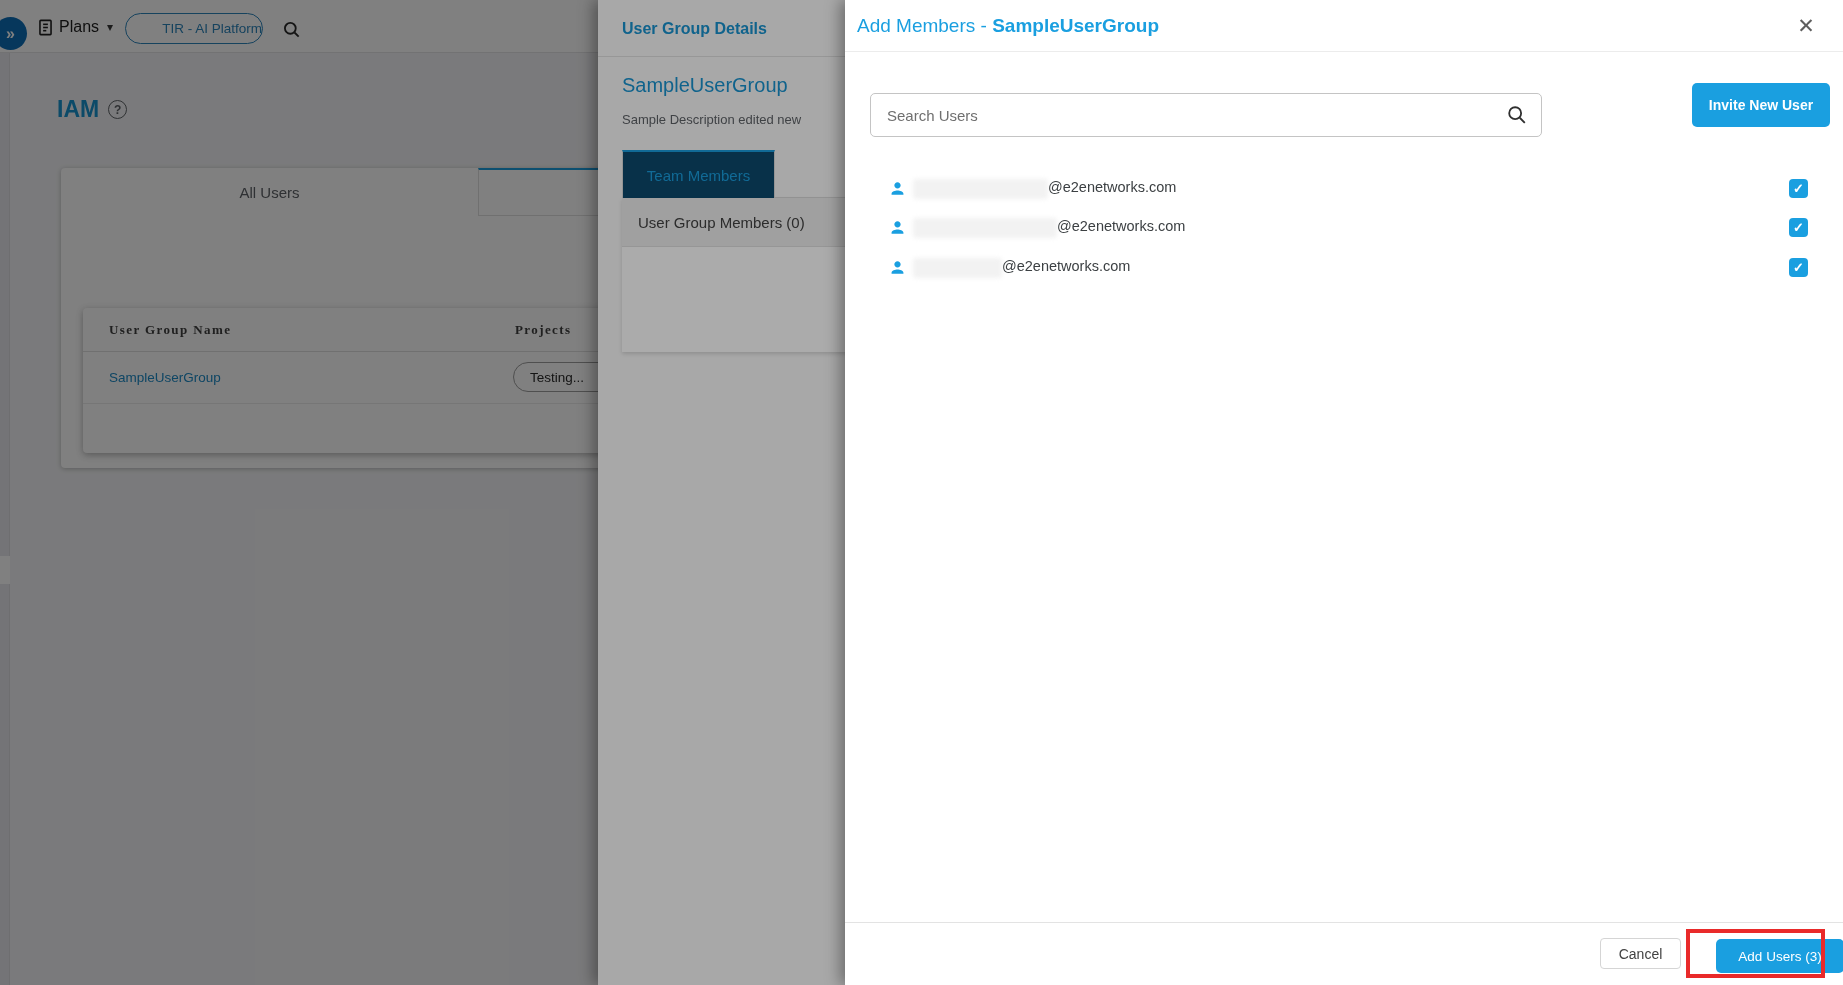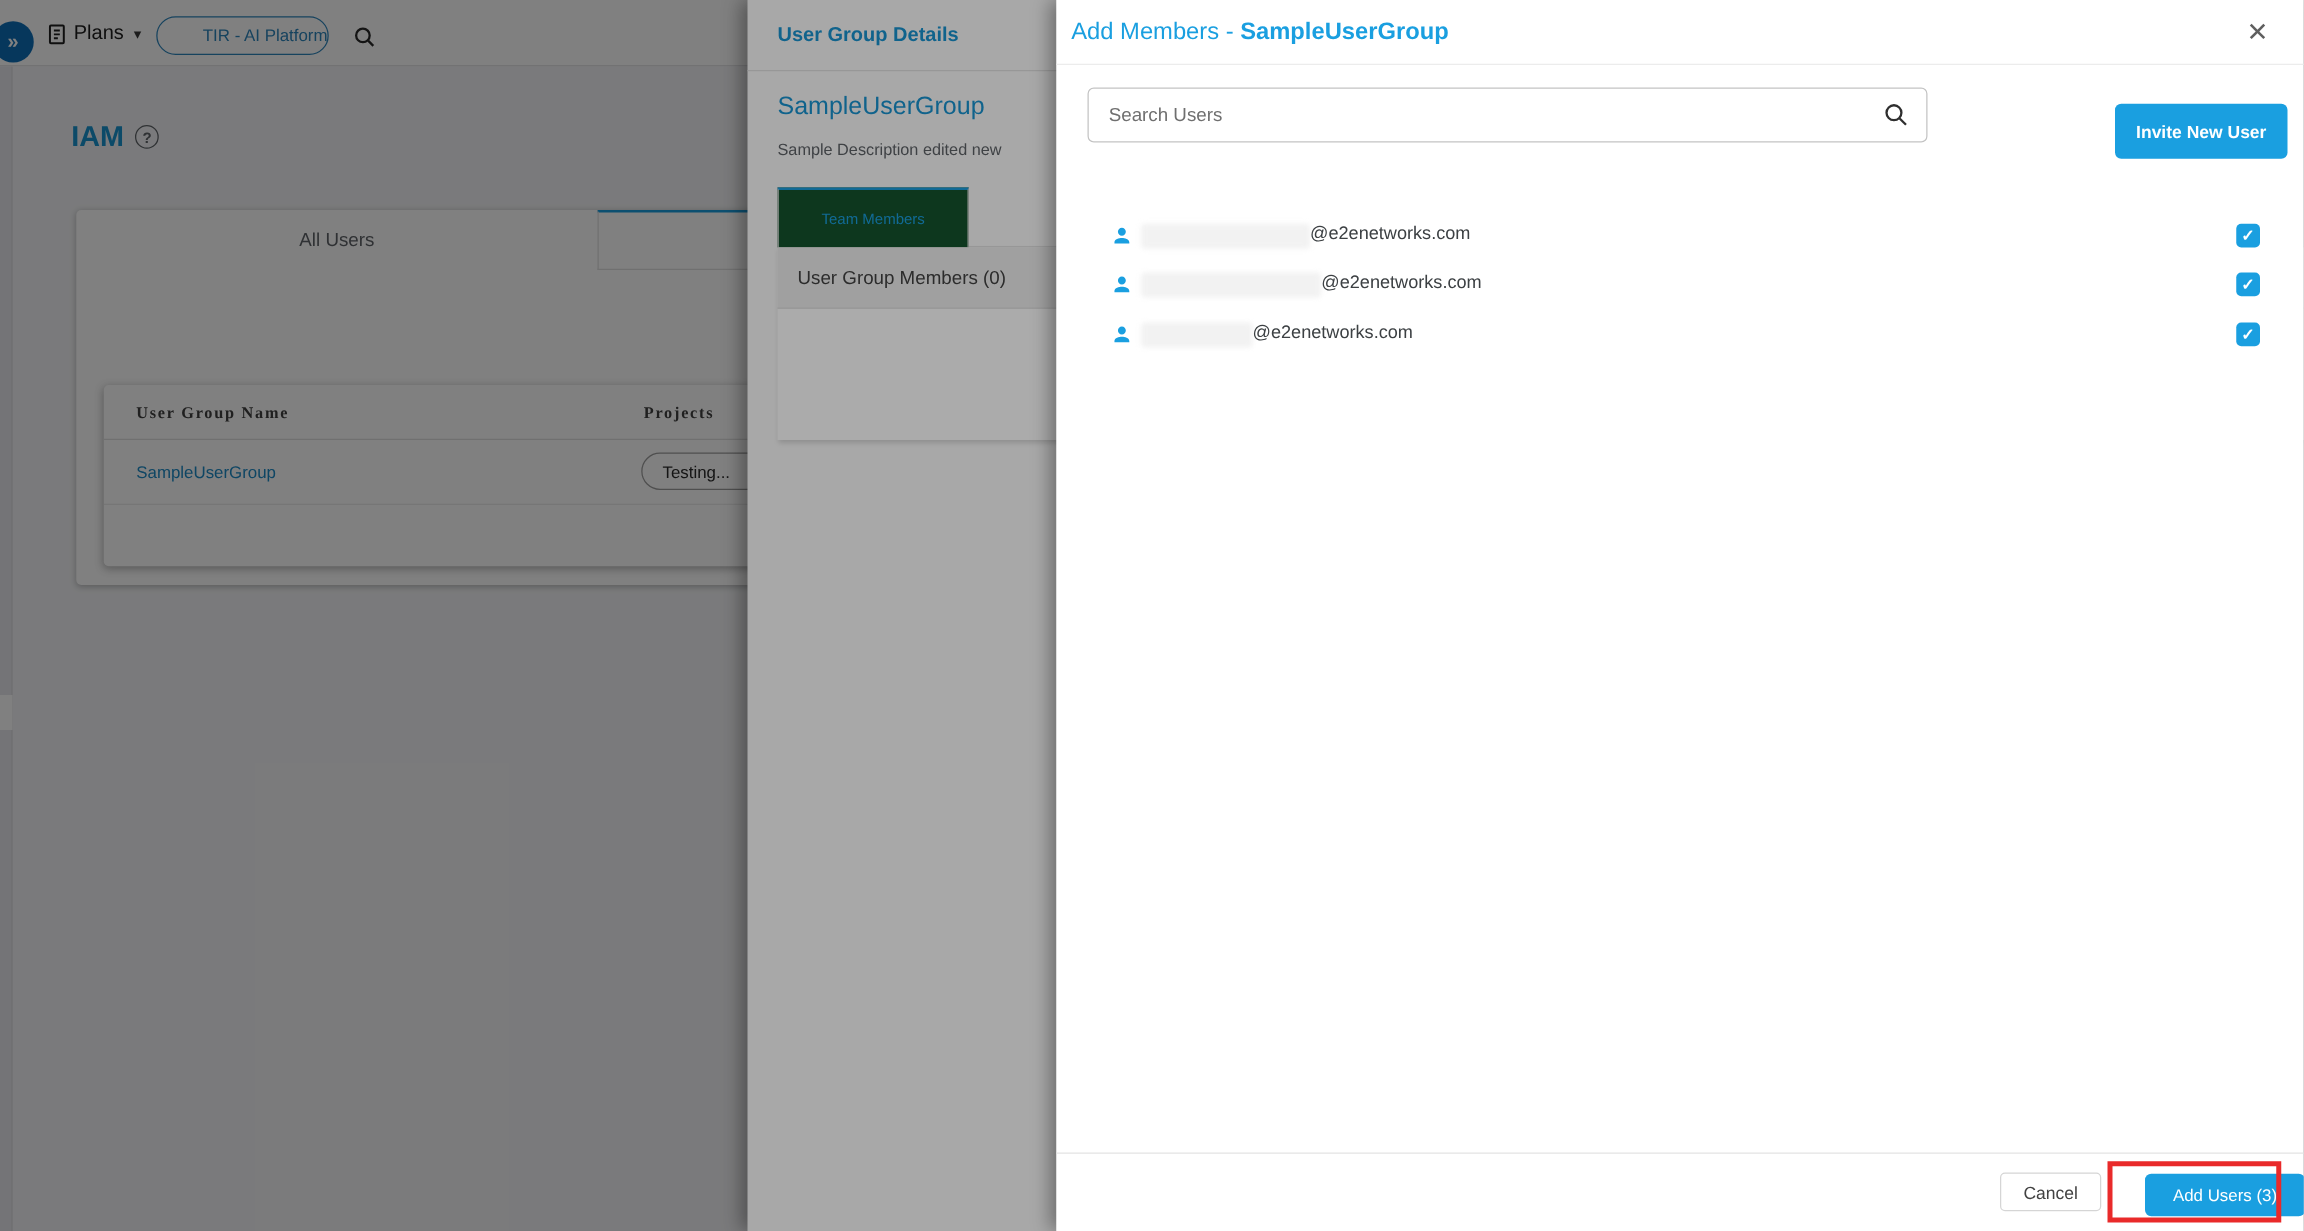--- a/index.html
+++ b/index.html
@@ -68,38 +68,38 @@
   .ugd-title { position:absolute; left:24px; top:0; line-height:57px;
     font-size:16px; font-weight:600; color:#1994d1; }
   .ugd-group-name { position:absolute; left:24px; top:74px; font-size:20px;
     font-weight:500; color:#1994d1; }
   .ugd-desc { position:absolute; left:24px; top:112px; font-size:13px; color:#5f6368; }
   .ugd-tabline { position:absolute; left:24px; right:0; top:197px; height:1px;
     background:#dedede; }
   .ugd-tab { position:absolute; left:24px; top:150px; width:153px; height:48px;
     border-top:2px solid #1A9FE0; border-left:1px solid #dedede;
     border-right:1px solid #dedede; display:flex; align-items:center;
-    justify-content:center; font-size:12px; color:#1A9FE0; background:#14532d; }
+    justify-content:center; font-size:15px; color:#1A9FE0; background:#0c4a6e; }
   .ugd-paper { position:absolute; left:24px; right:0; top:198px; height:154px;
     background:#fff; box-shadow:0 2px 4px rgba(0,0,0,0.15); }
   .ugd-band { height:49px; background:#efefef; border-bottom:1px solid #e0e0e0;
     display:flex; align-items:center; padding-left:16px; font-size:15px;
     font-weight:500; color:#424242; }
 
   
   .am-drawer { position:absolute; left:845px; top:0; width:998px; height:985px;
     background:#fff; z-index:40; box-shadow:-5px 0 14px rgba(0,0,0,0.35); }
   .am-header { position:relative; height:52px; border-bottom:1px solid #ececec; }
   .am-title { position:absolute; left:12px; top:0; line-height:52px; font-size:19px;
     color:#1A9FE0; }
   .am-title .bold { font-weight:bold; }
   .am-close { position:absolute; left:944px; top:0px; width:34px; height:52px;
     display:flex; align-items:center; justify-content:center; font-size:21px;
     color:#5f5f5f; cursor:pointer; }
-  .am-search-wrap { position:absolute; left:25px; top:70px; width:672px; height:44px; }
+  .am-search-wrap { position:absolute; left:25px; top:93px; width:672px; height:44px; }
   .am-search { width:100%; height:100%; border:1px solid #c4c4c4; border-radius:5px;
     padding:0 44px 0 16px; font-size:15px; color:#222; outline:none;
     font-family:"Liberation Sans", sans-serif; background:#fff; }
   .am-search::placeholder { color:#6f6f6f; }
   .am-search-icon { position:absolute; right:14px; top:11px; width:22px; height:22px; }
   .invite-btn { position:absolute; left:847px; top:83px; width:138px; height:44px;
     background:#1A9FE0; border:none; border-radius:5px; color:#fff; font-size:14px;
     font-weight:600; font-family:"Liberation Sans", sans-serif; }
 
   .user-row { position:absolute; left:0; width:998px; height:36px; }

